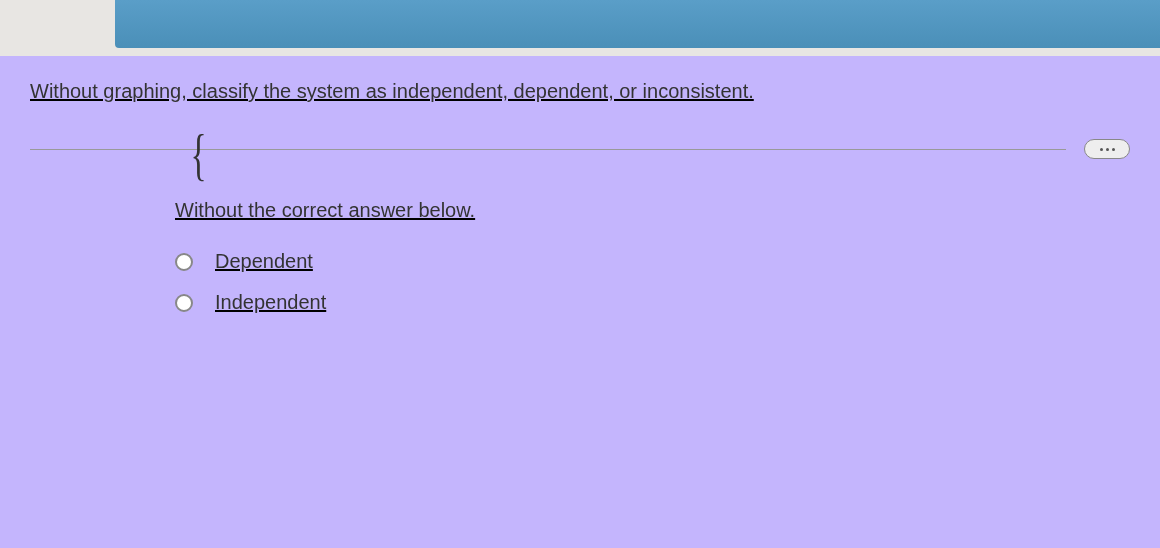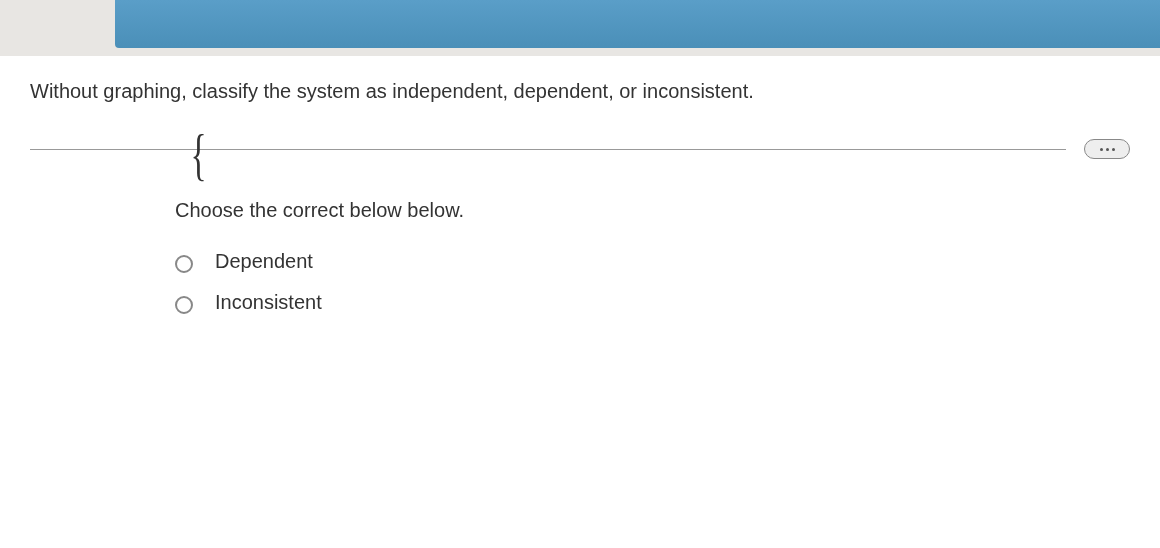--- a/index.html
+++ b/index.html
@@ -15,25 +15,26 @@
       overflow: hidden;
     }
     .top-banner {
       height: 48px;
       background: linear-gradient(180deg, #5a9ec8 0%, #4a8fb8 100%);
       margin-left: 115px;
       margin-right: 0;
       border-bottom-left-radius: 4px;
     }
     .content-area {
-      background: #ffffff;
+      background: #c4b5fd;
       margin-top: 8px;
       padding: 24px 30px 56px 30px;
       min-height: 492px;
       position: relative;
+      text-decoration: underline;
     }
     .question-prompt {
       font-size: 20px;
       color: #333;
       margin-bottom: 28px;
     }
     .equation-system {
       margin-left: 155px;
       margin-bottom: 36px;
       position: relative;
@@ -91,21 +92,21 @@
     .answer-prompt {
       font-size: 20px;
       color: #333;
       margin-bottom: 28px;
     }
     .options-list {
       margin-left: 0;
     }
     .option-row {
       display: flex;
-      align-items: flex-end;
+      align-items: center;
       margin-bottom: 18px;
       cursor: pointer;
     }
     .radio-circle {
       width: 18px;
       height: 18px;
       border: 2px solid #888;
       border-radius: 50%;
       background: #fff;
       margin-right: 22px;
@@ -132,27 +133,27 @@
   <div class="divider-row">
     <div class="divider-line"></div>
     <div class="more-button">
       <span class="dot"></span>
       <span class="dot"></span>
       <span class="dot"></span>
     </div>
   </div>
 
   <div class="answer-section">
-    <div class="answer-prompt">Choose the correct below below.</div>
+    <div class="answer-prompt">Without the correct answer below.</div>
 
     <div class="options-list">
       <div class="option-row">
         <div class="radio-circle"></div>
         <div class="option-label">Dependent</div>
       </div>
       <div class="option-row">
         <div class="radio-circle"></div>
-        <div class="option-label">Inconsistent</div>
+        <div class="option-label">Independent</div>
       </div>
     </div>
   </div>
 
 </div>
 
 </body></html>

